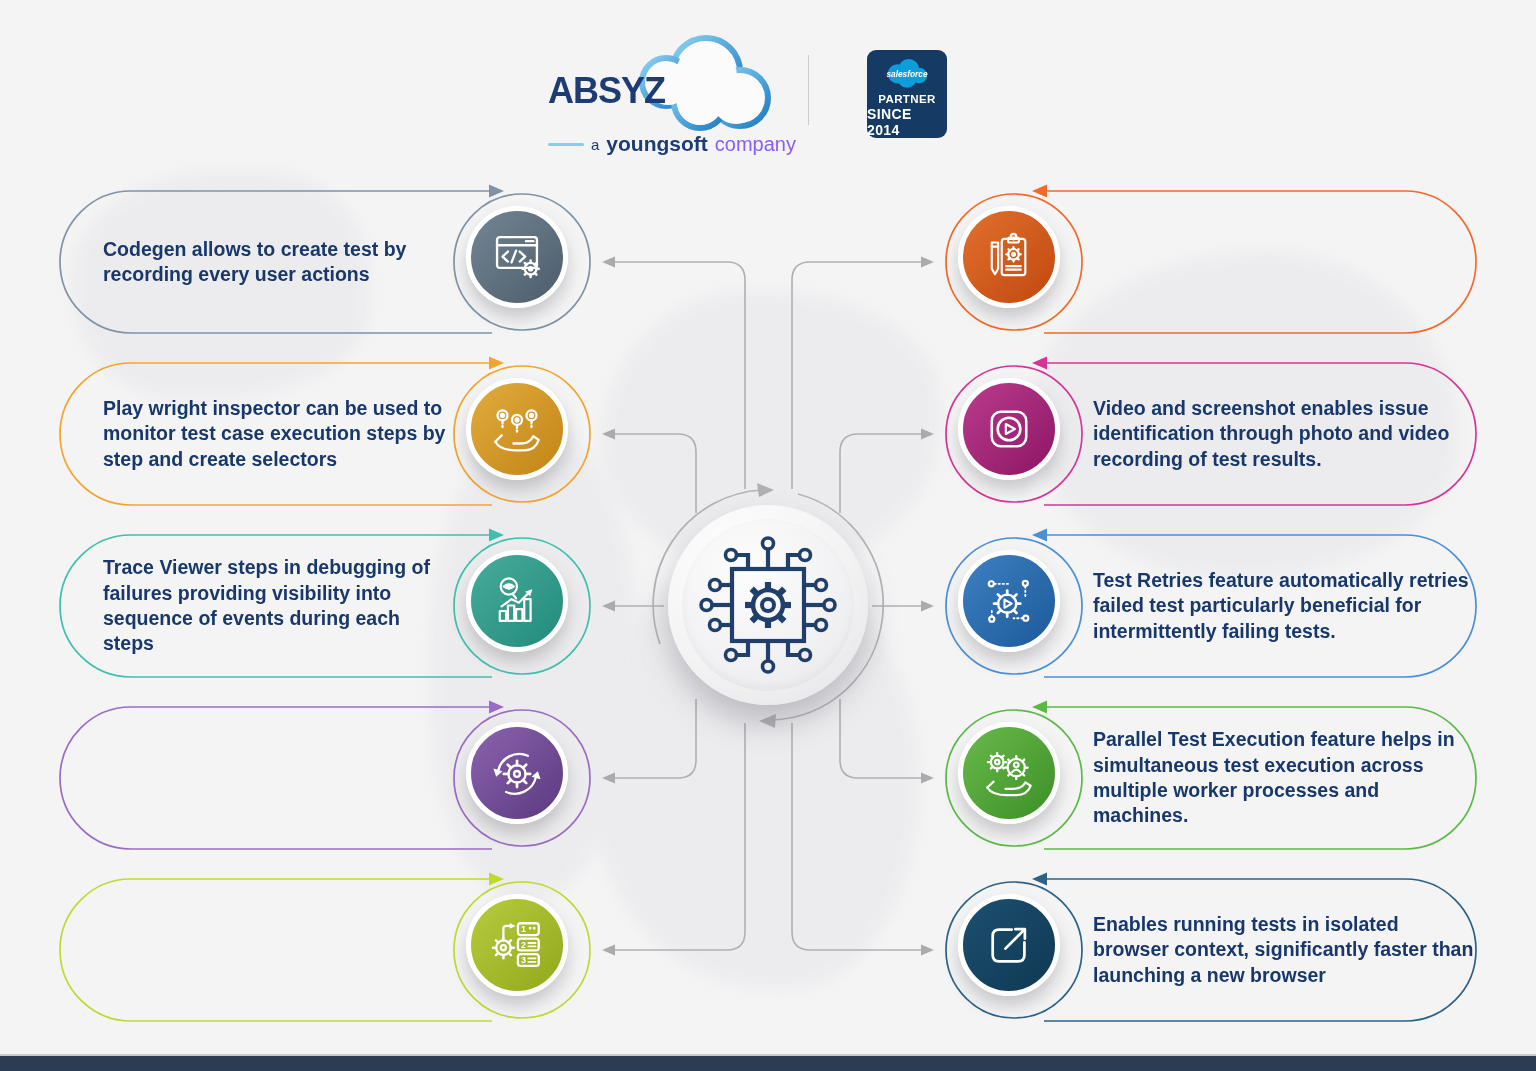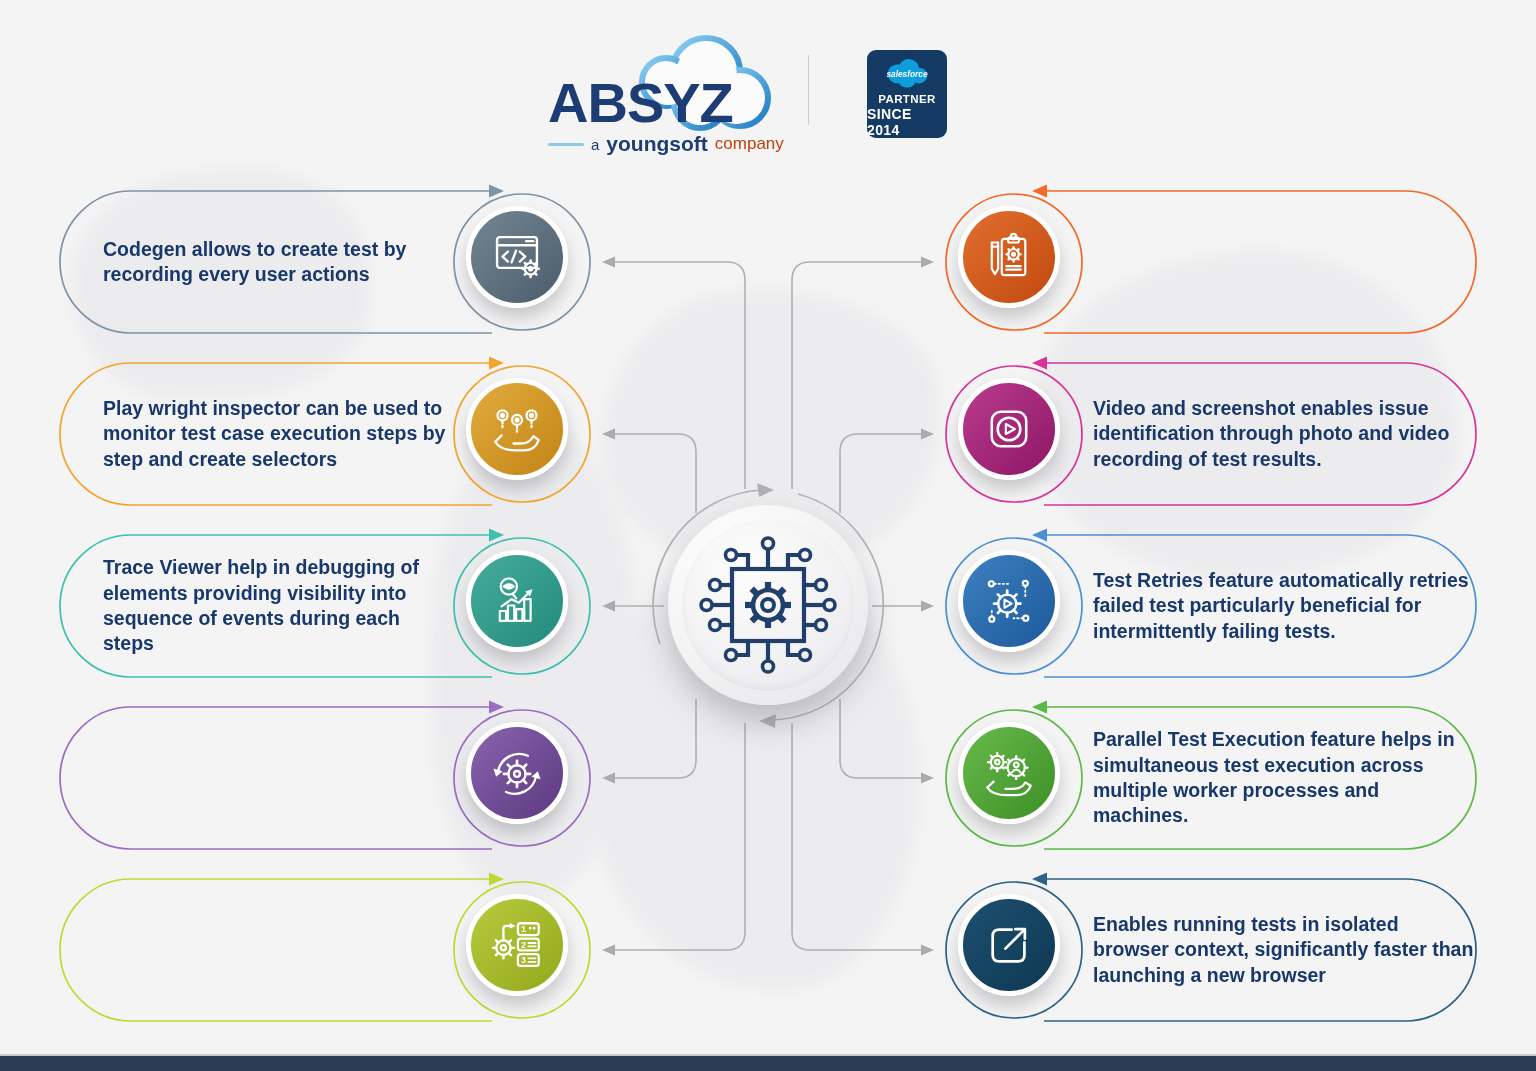--- a/index.html
+++ b/index.html
@@ -10,27 +10,27 @@
   .blob{position:absolute;background:#ececee;filter:blur(7px);opacity:.9;}
   .b1{left:70px;top:170px;width:300px;height:230px;border-radius:58% 42% 60% 40%/55% 50% 45% 60%;}
   .b2{left:600px;top:290px;width:340px;height:280px;border-radius:45% 55% 50% 50%/60% 40% 55% 45%;}
   .b3{left:590px;top:560px;width:330px;height:430px;border-radius:50% 50% 42% 58%/45% 55% 50% 50%;}
   .b4{left:1030px;top:250px;width:430px;height:330px;border-radius:55% 45% 52% 48%/50% 58% 42% 50%;}
   .b5{left:430px;top:430px;width:210px;height:470px;border-radius:52% 48% 55% 45%/48% 52% 55% 45%;}
 
   
   .logo-wrap{position:absolute;left:540px;top:32px;width:240px;height:120px;}
   .logo-cloud{position:absolute;left:48px;top:-2px;}
-  .logo-text{position:absolute;left:8px;top:38px;font-size:56px;font-weight:800;letter-spacing:-1px;
+  .logo-text{position:absolute;left:8px;top:38px;font-size:36px;font-weight:800;letter-spacing:-1px;
              color:#1d3c73;}
   .tagline{position:absolute;left:8px;top:100px;display:flex;align-items:center;gap:7px;white-space:nowrap;}
   .tag-dash{width:36px;height:3px;background:#8ecbe8;border-radius:2px;}
   .tag-a{font-size:15px;color:#1d3c73;}
   .tag-bold{font-size:21px;font-weight:800;color:#1d3c73;}
-  .tag-co{font-size:17px;color:#c2410c;}
+  .tag-co{font-size:20px;color:#8b5cf6;}
   .divider{position:absolute;left:808px;top:55px;width:1px;height:70px;background:#c9ccd0;}
   .badge{position:absolute;left:867px;top:50px;width:80px;height:88px;background:#153a63;border-radius:9px;
          display:flex;flex-direction:column;align-items:center;justify-content:flex-start;padding-top:8px;}
   .badge-cloud{position:relative;width:62px;height:40px;}
   .badge-partner{color:#fff;font-weight:800;font-size:11.5px;letter-spacing:.4px;margin-top:0;}
   .badge-since{color:#fff;font-weight:800;font-size:14px;letter-spacing:.4px;margin-top:1px;}
 
   
   .overlay{position:absolute;left:0;top:0;width:1536px;height:1071px;}
 
@@ -282,21 +282,21 @@
         <line x1="32" y1="33.5" x2="32" y2="35"></line>
       <circle cx="48" cy="17" r="5.5"></circle>
         <circle cx="48" cy="17" r="1.6" fill="#fff"></circle>
       <line x1="48" y1="23" x2="48" y2="26"></line>
         <line x1="48" y1="28.5" x2="48" y2="30"></line>
       <path d="M 8 46 C 12 53 20 55.5 30 55.5 L 40 55.5 C 49 55.5 54 50 56 44 L 50 40 C 47 46 42 48 36 48 L 28 48"></path>
       <path d="M 8 46 L 15 39"></path>
     </svg>
   </div>
 
-  <div class="f-text left" style="top:535px">Trace Viewer help in debugging of elements providing visibility into sequence of events during each steps</div>
+  <div class="f-text left" style="top:535px">Trace Viewer steps in debugging of failures providing visibility into sequence of events during each steps</div>
   <div class="icon-circle c-l3" style="left:466px;top:550px">
     <svg width="58" height="58" viewBox="0 0 64 64" fill="none" stroke="#fff" stroke-width="2.4" stroke-linecap="round" stroke-linejoin="round">
       <rect x="13" y="43" width="7" height="11"></rect>
         <rect x="22" y="37" width="7" height="17"></rect>
       <rect x="31" y="41" width="7" height="13"></rect>
         <rect x="40" y="30" width="7" height="24"></rect>
       <path d="M 15 38 L 26 30 L 34 34 L 45 23"></path>
       <polygon points="49,19 41,21.5 46.5,27" fill="#fff" stroke="none"></polygon>
       <circle cx="23" cy="16" r="9"></circle>
       <path d="M 17.5 16 Q 23 11.5 28.5 16 Q 23 20.5 17.5 16"></path>

